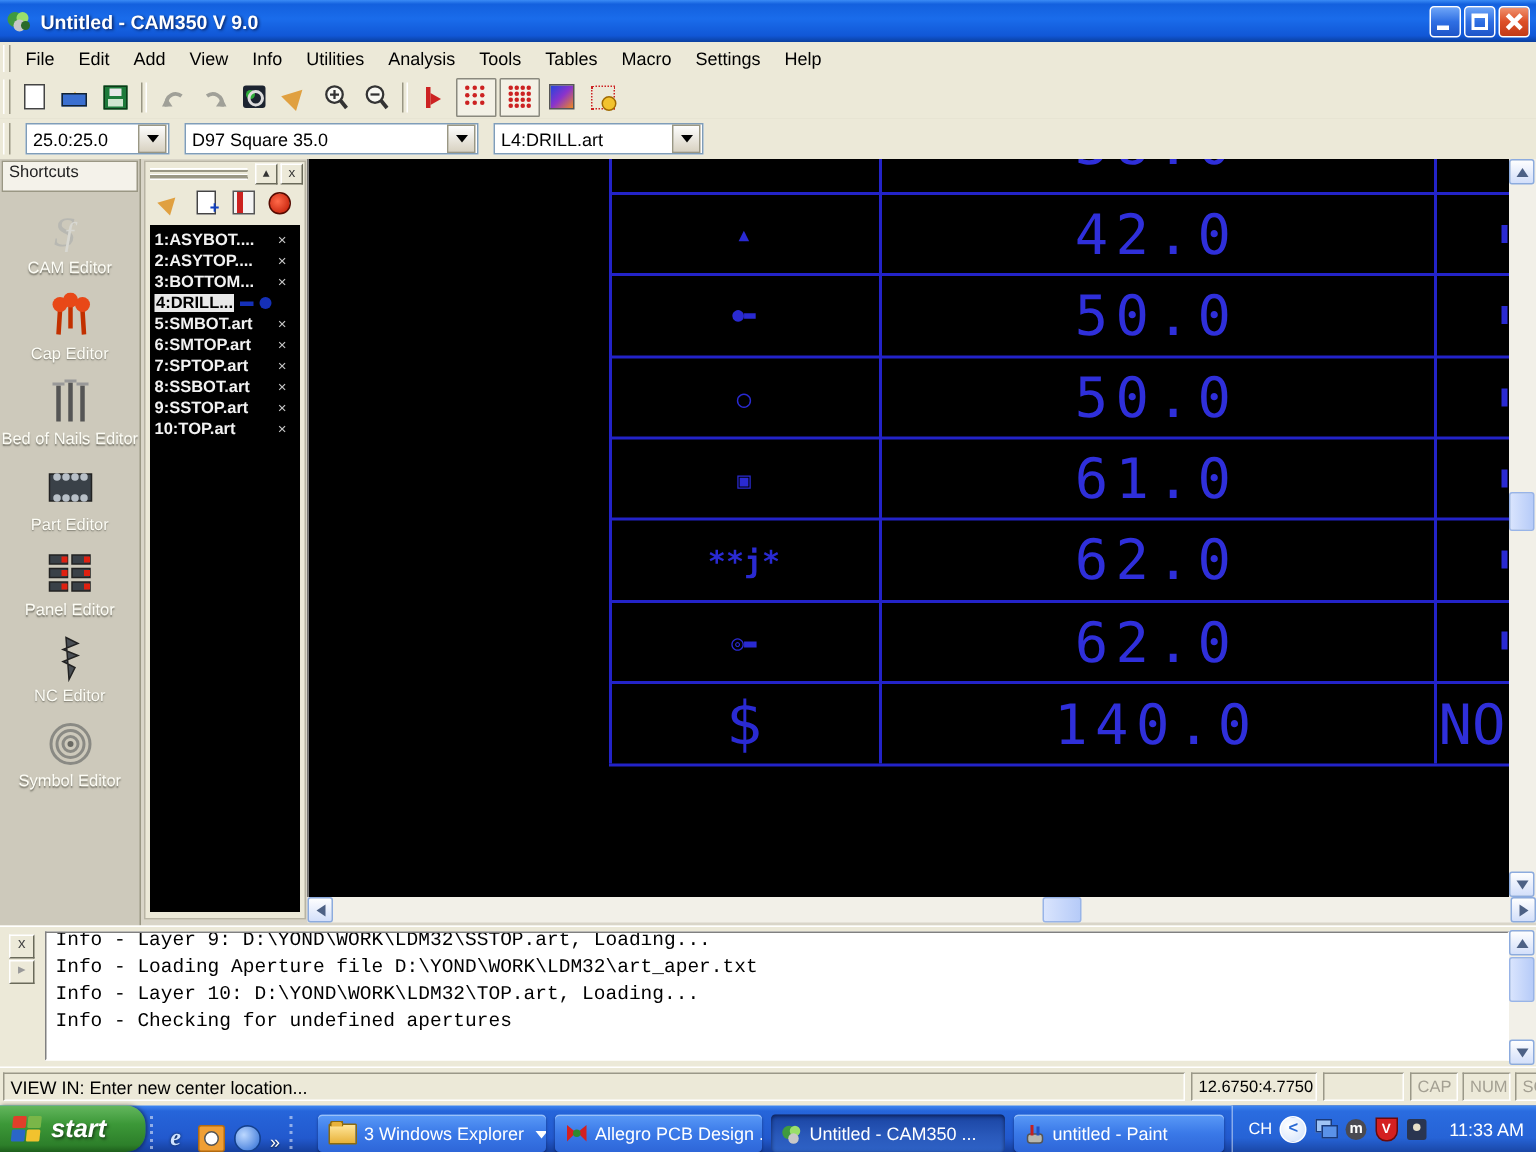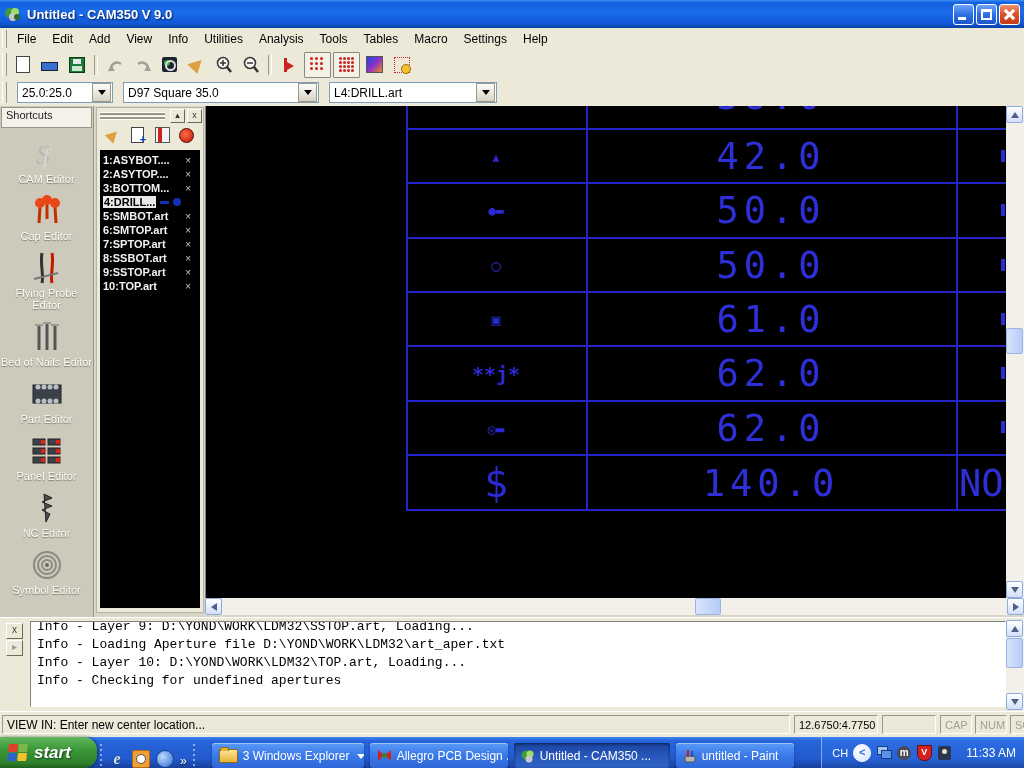--- a/index.html
+++ b/index.html
@@ -325,21 +325,21 @@
 <div class="abs" id="toolbar2">
   <div class="grip" style="margin-left:2px"></div>
   <div class="combo" style="width:96px;margin-left:8px">
     <span class="val">25.0:25.0</span>
     <span class="drop"></span>
   </div>
   <div class="combo" style="width:196px">
     <span class="val">D97   Square 35.0</span>
     <span class="drop"></span>
   </div>
-  <div class="combo" style="width:168px">
+  <div class="combo" style="width:140px">
     <span class="val">L4:DRILL.art</span>
     <span class="drop"></span>
   </div>
 </div>
 
 <div class="abs" id="workspace">
 
   <div class="abs" id="shortcuts">
     <div class="hdr">Shortcuts</div>
     <div class="sc-item">
@@ -356,30 +356,20 @@
         <svg width="34" height="32">
             <line x1="10" y1="12" x2="9" y2="28" stroke="#c23000" stroke-width="3"></line>
             <line x1="17" y1="8" x2="17" y2="24" stroke="#c23000" stroke-width="3"></line>
             <line x1="25" y1="12" x2="26" y2="28" stroke="#c23000" stroke-width="3"></line>
             <circle cx="10" cy="8" r="5" fill="#e84818"></circle>
             <circle cx="17" cy="5" r="5" fill="#e84818"></circle>
             <circle cx="25" cy="8" r="5" fill="#e84818"></circle>
           </svg>
         </span>
       <span class="lbl">Cap Editor</span>
-    </div>
-    <div class="sc-item">
-      <span class="ic">
-        <svg width="34" height="34">
-            <path d="M12 2 C10 14 14 24 12 32" stroke="#333" stroke-width="3" fill="none"></path>
-            <path d="M22 2 C24 14 20 24 22 32" stroke="#c41800" stroke-width="3" fill="none"></path>
-            <line x1="4" y1="28" x2="28" y2="22" stroke="#777" stroke-width="2"></line>
-          </svg>
-        </span>
-      <span class="lbl">Flying Probe Editor</span>
     </div>
     <div class="sc-item">
       <span class="ic">
         <svg width="34" height="34">
             <g stroke="#555" stroke-width="3">
               <line x1="9" y1="6" x2="9" y2="30"></line>
               <line x1="17" y1="4" x2="17" y2="30"></line>
               <line x1="25" y1="6" x2="25" y2="30"></line>
             </g>
             <g stroke="#999" stroke-width="2">
@@ -666,21 +656,21 @@
   <div class="taskbtn active" style="width:156px">
     <span class="bicon">
       <svg width="14" height="14">
           <circle cx="5" cy="6" r="4.5" fill="#3f9a3f"></circle>
           <circle cx="9" cy="5" r="3.5" fill="#9adf6a"></circle>
           <circle cx="8" cy="10" r="3.5" fill="#c8c8c8"></circle>
         </svg>
       </span>
     <span>Untitled - CAM350 ...</span>
   </div>
-  <div class="taskbtn" style="width:118px">
+  <div class="taskbtn" style="width:140px">
     <span class="bicon">
       <svg width="14" height="14">
           <rect x="2" y="7" width="10" height="6" rx="2" fill="#b8b8b0" stroke="#555"></rect>
           <line x1="5" y1="1" x2="5" y2="8" stroke="#c42020" stroke-width="2"></line>
           <line x1="9" y1="2" x2="9" y2="8" stroke="#2050c4" stroke-width="2"></line>
         </svg>
       </span>
     <span>untitled - Paint</span>
   </div>
 

